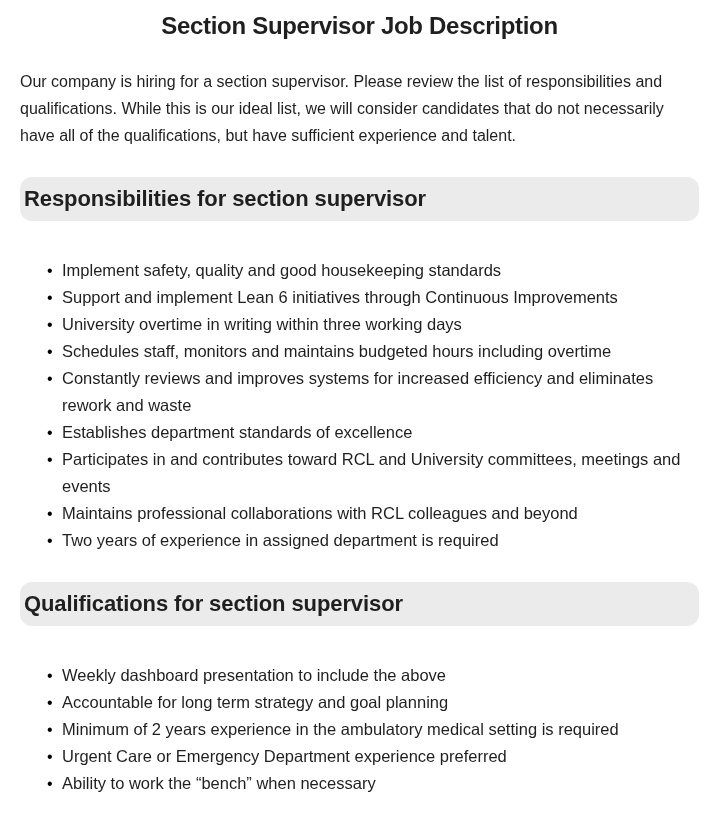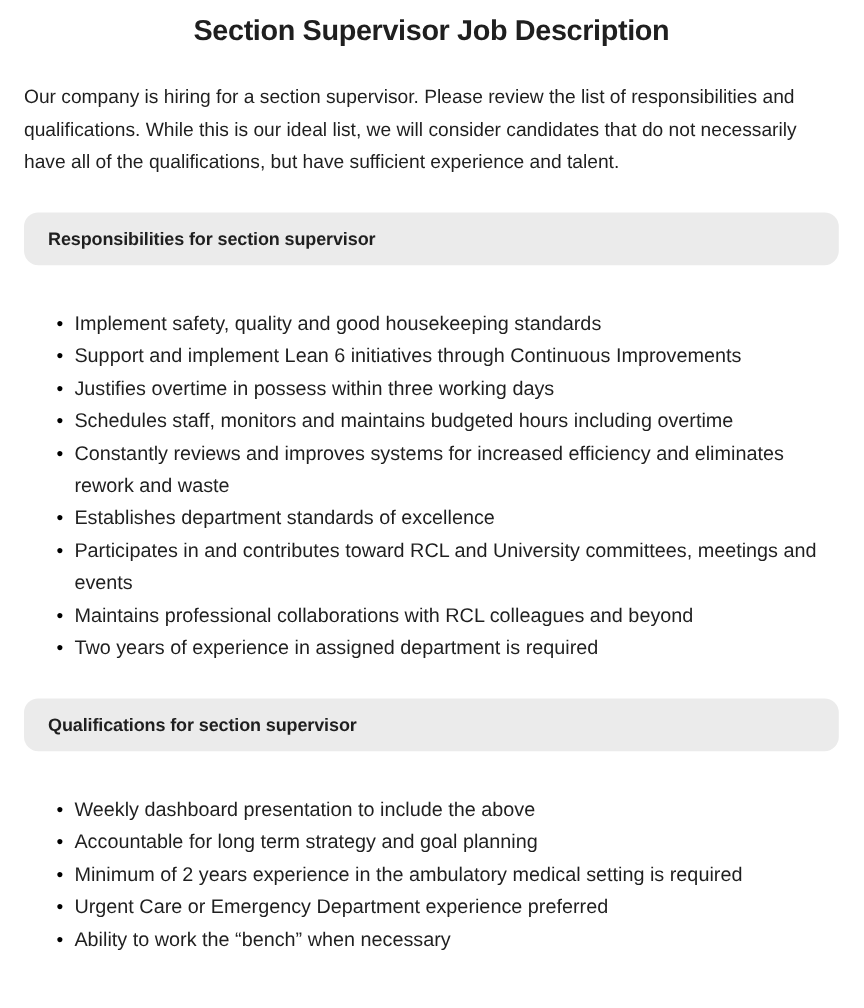--- a/index.html
+++ b/index.html
@@ -32,22 +32,22 @@
     margin: 24px 0 0 0;
     font-size: 16px;
     line-height: 27px;
   }
   .section-header {
     margin-top: 28px;
     background: #ebebeb;
     height: 44px;
     display: flex;
     align-items: center;
-    padding: 0 20px;
-    font-size: 15px;
+    padding: 0 4px;
+    font-size: 22px;
     font-weight: 700;
     letter-spacing: -0.1px;
     border-radius: 12px;
   }
   ul.bullet-list {
     list-style: none;
     margin: 36px 0 0 0;
     padding: 0 0 0 27px;
   }
   ul.bullet-list li {
@@ -75,21 +75,21 @@
 
   <p class="intro">Our company is hiring for a section supervisor. Please review the list of responsibilities and qualifications. While this is our ideal list, we will consider candidates that do not necessarily have all of the qualifications, but have sufficient experience and talent.</p>
 
   <div class="section-header">
     <span>Responsibilities for section supervisor</span>
   </div>
 
   <ul class="bullet-list">
     <li>Implement safety, quality and good housekeeping standards</li>
     <li>Support and implement Lean 6 initiatives through Continuous Improvements</li>
-    <li>Justifies overtime in possess within three working days</li>
+    <li>University overtime in writing within three working days</li>
     <li>Schedules staff, monitors and maintains budgeted hours including overtime</li>
     <li>Constantly reviews and improves systems for increased efficiency and eliminates rework and waste</li>
     <li>Establishes department standards of excellence</li>
     <li>Participates in and contributes toward RCL and University committees, meetings and events</li>
     <li>Maintains professional collaborations with RCL colleagues and beyond</li>
     <li>Two years of experience in assigned department is required</li>
   </ul>
 
   <div class="section-header">
     <span>Qualifications for section supervisor</span>

